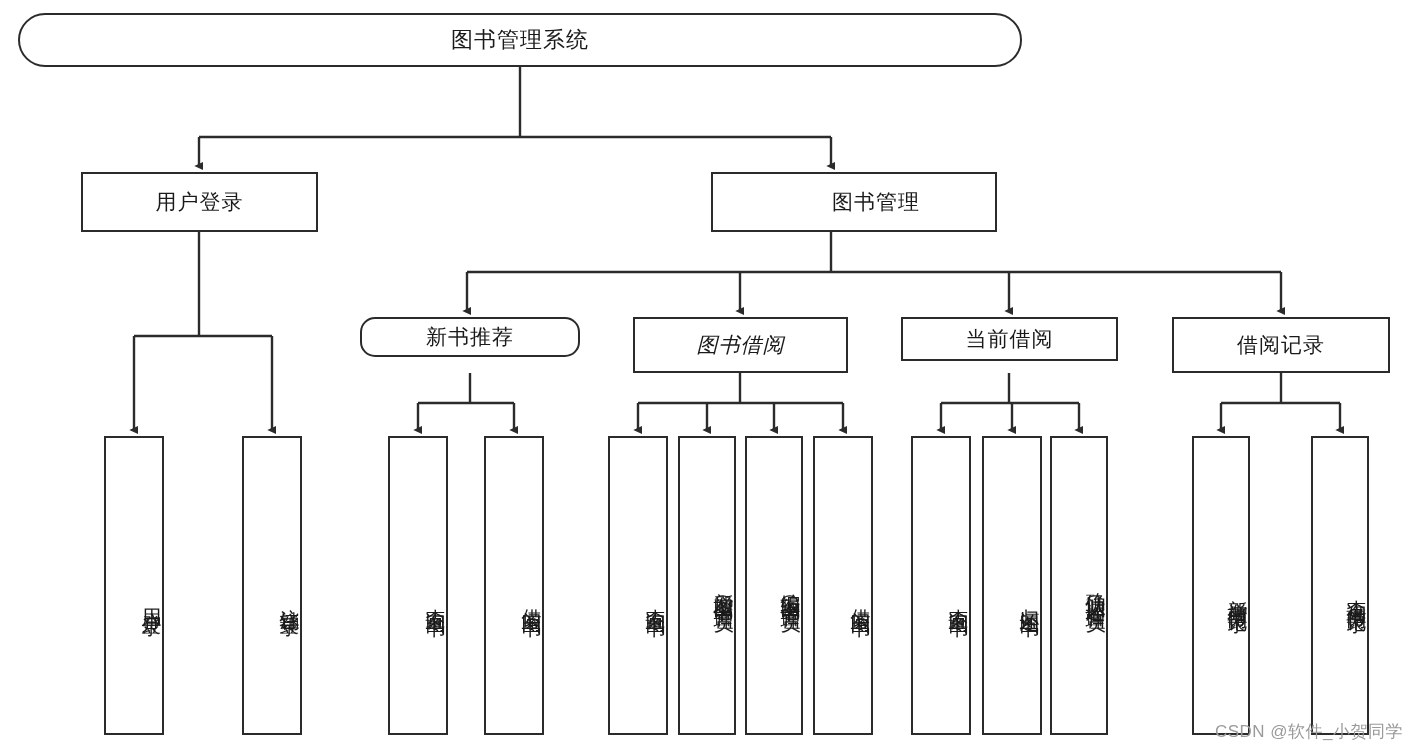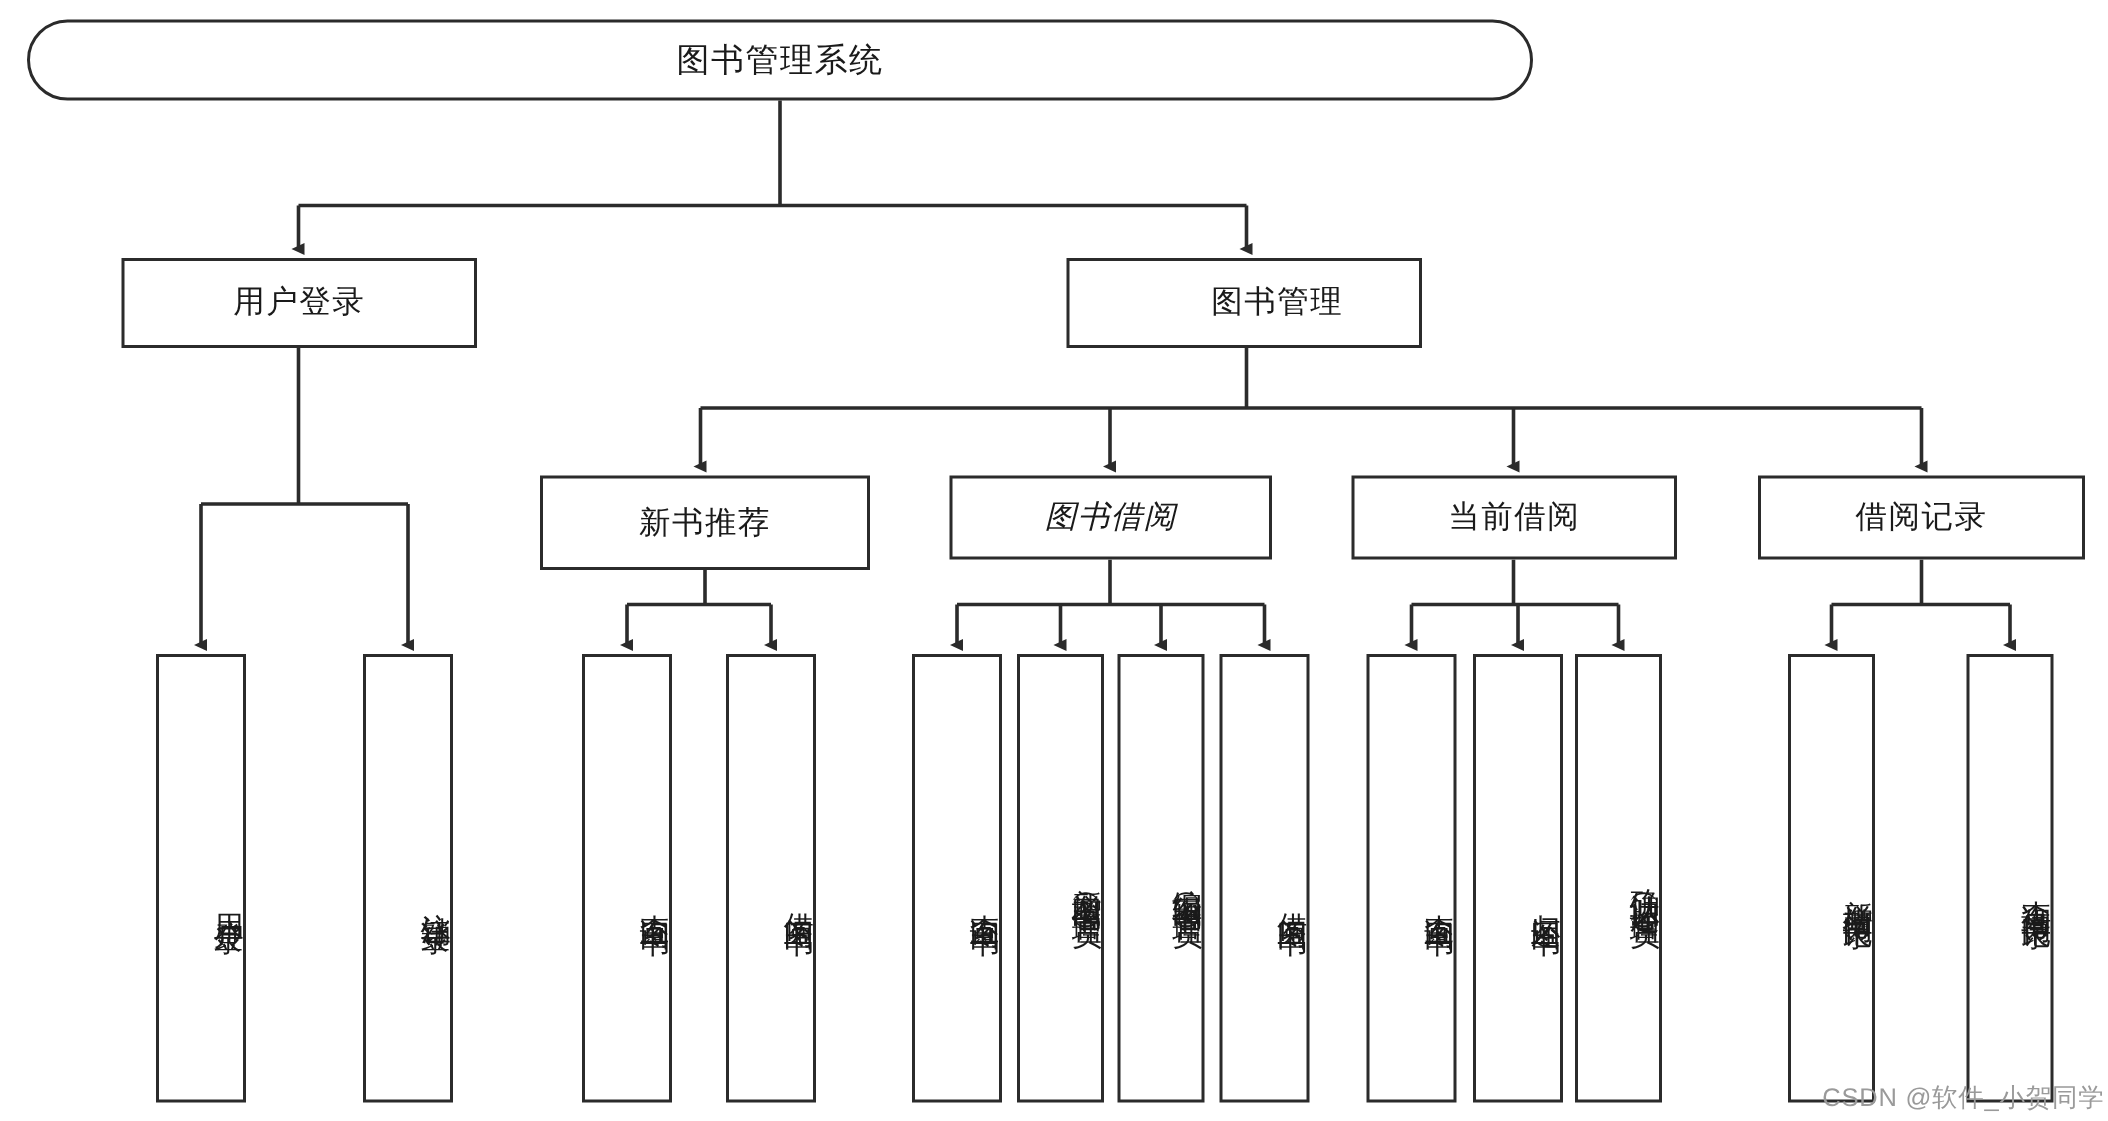--- a/index.html
+++ b/index.html
@@ -130,31 +130,31 @@
     </g>
   </svg>
 
   <div class="node root horiz" style="left:18px; top:13px; width:1004px; height:54px;">
     <span>图书管理系统</span>
   </div>
 
   <div class="node horiz" style="left:81px; top:172px; width:237px; height:60px;">
     <span>用户登录</span>
   </div>
-  <div class="node horiz" style="left:711px; top:172px; width:237px; height:60px;padding-left:44px;">
+  <div class="node horiz" style="left:711px; top:172px; width:286px; height:60px;padding-left:44px;">
     <span>图书管理</span>
   </div>
 
-  <div class="node horiz" style="left:360px; top:317px; width:220px; height:63px;">
+  <div class="node horiz" style="left:360px; top:317px; width:220px; height:40px;border-radius:15px;">
     <span>新书推荐</span>
   </div>
   <div class="node horiz" style="left:633px; top:317px; width:215px; height:56px;font-style:italic;">
     <span>图书借阅</span>
   </div>
-  <div class="node horiz" style="left:901px; top:317px; width:217px; height:56px;">
+  <div class="node horiz" style="left:901px; top:317px; width:217px; height:44px;">
     <span>当前借阅</span>
   </div>
   <div class="node horiz" style="left:1172px; top:317px; width:218px; height:56px;">
     <span>借阅记录</span>
   </div>
 
   <div class="node vert" style="left:104px; top:436px; width:60px; height:299px;">
     <span class="vlabel">用户登录</span>
   </div>
   <div class="node vert" style="left:242px; top:436px; width:60px; height:299px;">

